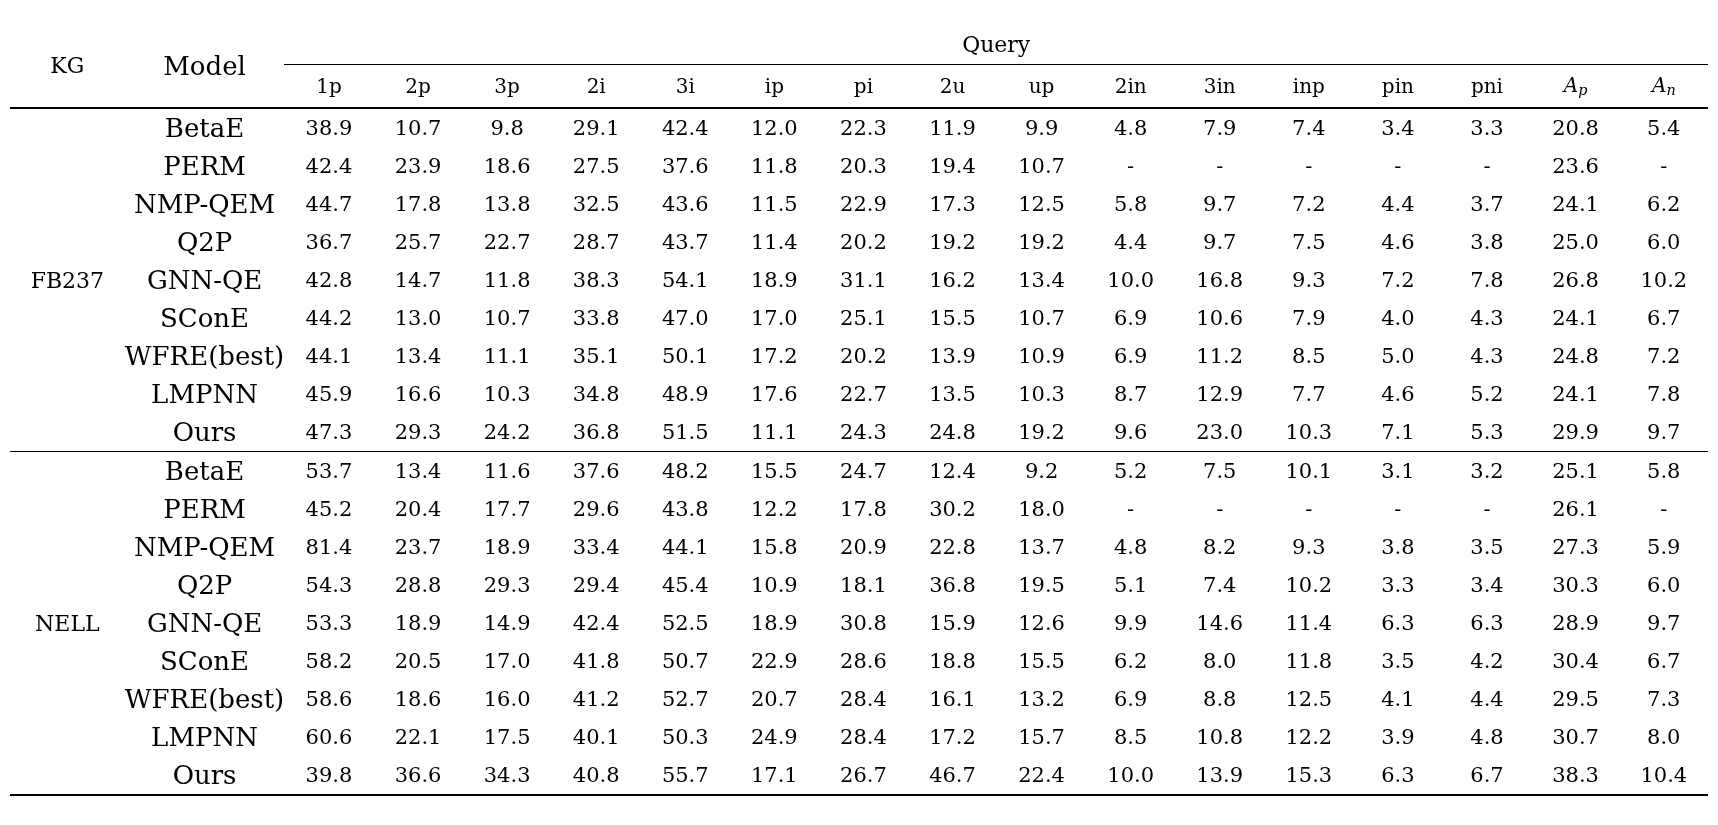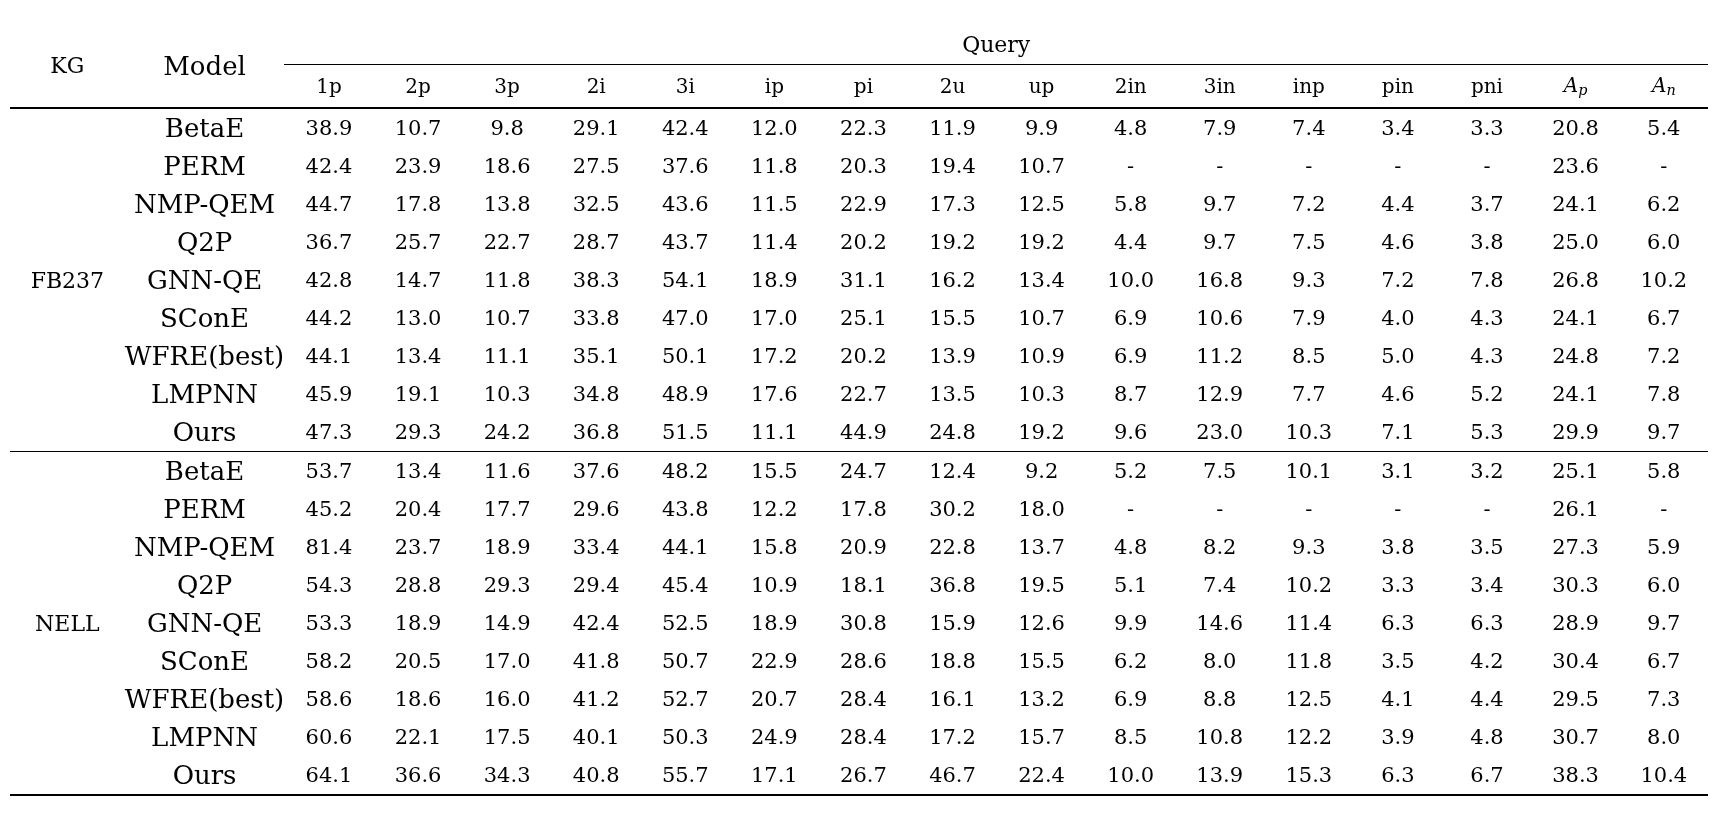--- a/index.html
+++ b/index.html
@@ -250,21 +250,21 @@
           <td>11.2</td>
           <td>8.5</td>
           <td>5.0</td>
           <td>4.3</td>
           <td>24.8</td>
           <td>7.2</td>
         </tr>
         <tr class="data-row">
           <td class="model-cell">LMPNN</td>
           <td>45.9</td>
-          <td>19.1</td>
+          <td>16.6</td>
           <td>10.3</td>
           <td>34.8</td>
           <td>48.9</td>
           <td>17.6</td>
           <td>22.7</td>
           <td>13.5</td>
           <td>10.3</td>
           <td>8.7</td>
           <td>12.9</td>
           <td>7.7</td>
@@ -274,21 +274,21 @@
           <td>7.8</td>
         </tr>
         <tr class="data-row">
           <td class="model-cell">Ours</td>
           <td class="bold">47.3</td>
           <td class="bold">29.3</td>
           <td class="bold">24.2</td>
           <td>36.8</td>
           <td>51.5</td>
           <td>11.1</td>
-          <td>44.9</td>
+          <td>24.3</td>
           <td class="bold">24.8</td>
           <td class="bold">19.2</td>
           <td>9.6</td>
           <td>23.0</td>
           <td class="bold">10.3</td>
           <td>7.1</td>
           <td>5.3</td>
           <td class="bold">29.9</td>
           <td>9.7</td>
         </tr>
@@ -440,21 +440,21 @@
           <td>8.5</td>
           <td>10.8</td>
           <td>12.2</td>
           <td>3.9</td>
           <td>4.8</td>
           <td>30.7</td>
           <td>8.0</td>
         </tr>
         <tr class="data-row">
           <td class="model-cell">Ours</td>
-          <td class="bold">64.1</td>
+          <td class="bold">39.8</td>
           <td class="bold">36.6</td>
           <td class="bold">34.3</td>
           <td>40.8</td>
           <td class="bold">55.7</td>
           <td>17.1</td>
           <td>26.7</td>
           <td class="bold">46.7</td>
           <td class="bold">22.4</td>
           <td class="bold">10.0</td>
           <td>13.9</td>

